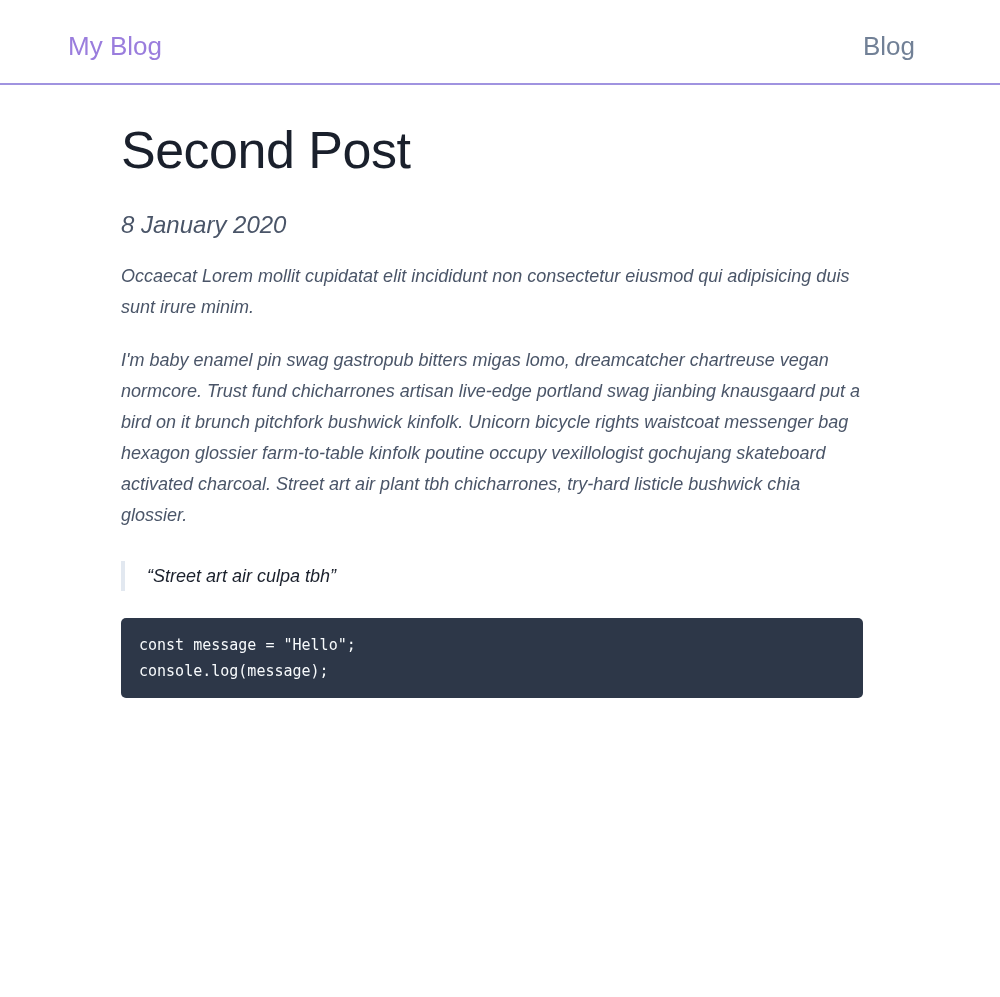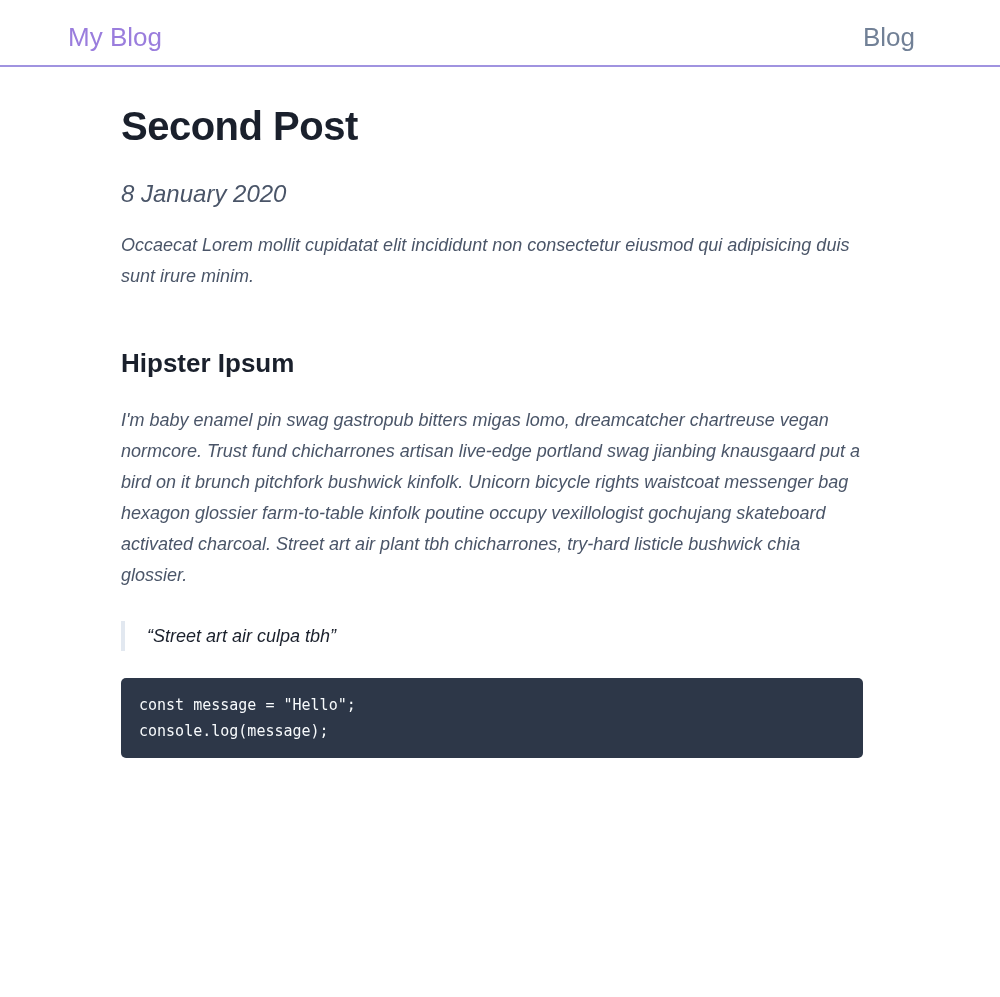--- a/index.html
+++ b/index.html
@@ -1,25 +1,25 @@
 <!DOCTYPE html>
 <html><head>
   <meta charset="utf-8">
   <style>
     html, body { margin: 0; padding: 0; background: #ffffff; }
     body { width: 1000px; height: 997px; overflow: hidden; font-family: "Liberation Sans", sans-serif; }
     .header {
-      height: 67px; border-bottom: 2px solid #a093e0;
+      height: 85px; border-bottom: 2px solid #a093e0;
       display: flex; align-items: center; justify-content: space-between;
       padding: 8px 85px 0 68px; box-sizing: border-box;
     }
     .brand { color: #9a7ddd; font-size: 26px; text-decoration: none; margin-top: 2px; }
     .nav-link { color: #718096; font-size: 26px; text-decoration: none; margin-top: 2px; }
     .main { width: 742px; margin-left: 121px; color: #4a5568; }
-    .title { font-size: 40px; font-weight: 700; color: #1a202c; margin: 37px 0 0 0; line-height: 1.1; letter-spacing: -0.5px; }
+    .title { font-size: 52px; font-weight: 400; color: #1a202c; margin: 37px 0 0 0; line-height: 1.1; letter-spacing: -0.5px; }
     .date { font-style: italic; color: #4a5568; font-size: 24px; margin: 32px 0 0 0; }
     p.body { font-size: 18px; line-height: 31px; margin: 22px 0 0 0; color: #4a5568; font-style: italic; }
     h2 { font-size: 26px; font-weight: 700; color: #1a202c; margin: 56px 0 0 0; line-height: 1.2; }
     h2 + p.body { margin-top: 26px; }
     blockquote {
       margin: 30px 0 0 0; padding: 0 0 0 22px; border-left: 4px solid #e2e8f0;
       font-style: italic; color: #1a202c; font-size: 18px; line-height: 30px;
     }
     pre {
       margin: 27px 0 0 0; background: #2d3748; color: #f7fafc; border-radius: 5px;
@@ -33,20 +33,19 @@
   <a class="brand" href="#">My Blog</a>
   <a class="nav-link" href="#">Blog</a>
 </header>
 
 <main class="main">
   <h1 class="title">Second Post</h1>
   <p class="date">8 January 2020</p>
   <p class="body">Occaecat Lorem mollit cupidatat elit incididunt non consectetur eiusmod qui adipisicing duis sunt irure minim.</p>
 
 
-  <h2>Hipster Ipsum</h2>
   <p class="body">I'm baby enamel pin swag gastropub bitters migas lomo, dreamcatcher chartreuse vegan normcore. Trust fund chicharrones artisan live-edge portland swag jianbing knausgaard put a bird on it brunch pitchfork bushwick kinfolk. Unicorn bicycle rights waistcoat messenger bag hexagon glossier farm-to-table kinfolk poutine occupy vexillologist gochujang skateboard activated charcoal. Street art air plant tbh chicharrones, try-hard listicle bushwick chia glossier.</p>
 
   <blockquote>“Street art air culpa tbh”</blockquote>
 
   <pre>const message = "Hello";
 console.log(message);</pre>
 </main>
 
 </body></html>

